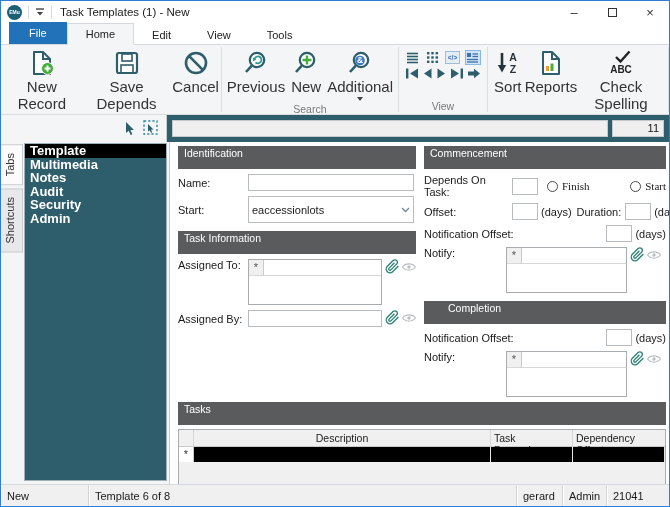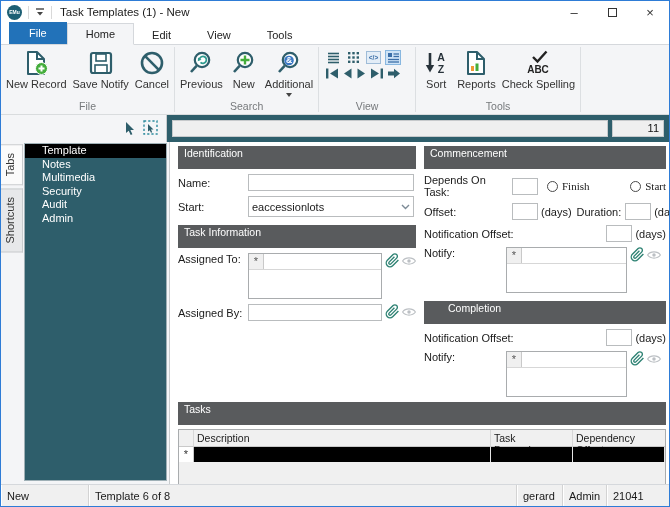--- a/index.html
+++ b/index.html
@@ -25,21 +25,21 @@
   .rtab.file { background:#2272B9; color:#fff; padding:3px 20px; margin-left:8px; height:22px; display:flex; align-items:center; }
   .rtab.active { background:#F4F5F7; border:1px solid #d5d8dc; border-bottom:1px solid #F4F5F7; margin-bottom:-1px; height:22px; display:flex; align-items:center; }
 
   
   .ribbon { height:70px; background:#F4F5F7; display:flex; border-bottom:1px solid #d9dcde; }
   .rgroup { display:flex; flex-direction:column; padding:2px 2px 0 2px; }
   .rgroup-sep { width:1px; background:#dcdfe2; margin:2px 0; }
   .rbtn-row { display:flex; flex:1; align-items:flex-start; }
   .rbtn { display:flex; flex-direction:column; align-items:center; padding:2px 3px; min-width:36px; }
   .rbtn .ricon { height:28px; display:flex; align-items:center; justify-content:center; }
-  .rlabel { text-align:center; line-height:1.15; font-size:11px; color:#333; margin-top:1px; }
+  .rlabel { text-align:center; line-height:1.15; font-size:15px; color:#333; margin-top:1px; }
   .glabel { text-align:center; font-size:10.5px; color:#76797c; height:14px; }
   .caret-down { width:0; height:0; border-left:3px solid transparent; border-right:3px solid transparent;
                 border-top:4px solid #444; margin-top:2px; }
   .viewgrid { display:flex; flex-direction:column; gap:3px; padding:3px 4px 0 4px; flex:1; }
   .vicons { display:flex; gap:4px; }
   .vicon { width:16px; height:15px; display:flex; align-items:center; justify-content:center; }
   .vicon.sel { background:#CFE4F7; border:1px solid #88B7E0; }
   .navicons { display:flex; gap:3px; align-items:center; }
 
   
@@ -53,55 +53,55 @@
 
   
   .bodyrow { height:342px; display:flex; }
   .tabstrip { width:22px; background:#F4F5F7; display:flex; flex-direction:column; padding-top:2px; }
   .vtab { writing-mode:vertical-rl; transform:rotate(180deg); font-size:11px; color:#333;
           padding:8px 3px; text-align:center; border:1px solid #c9ccce; border-right:none; }
   .vtab.sel { background:#fbfbfb; }
   .vtab.unsel { background:#e7e8ea; margin-top:3px; }
   .sidepanel { width:146px; background:#F4F5F7; padding:1px 2px 3px 1px; }
   .sidepanel-inner { background:#2E5E6B; height:100%; border:1px solid #9fb0b6; }
-  .sp-item { color:#fff; font-size:11px; line-height:13.5px; padding-left:17px; }
+  .sp-item { color:#fff; font-size:13px; line-height:13.5px; padding-left:5px;font-weight:bold; }
   .sp-item.sel { background:#000; }
 
   
   .formarea { flex:1; background:#fff; border-left:1px solid #c9ccce; padding:4px 6px 0 8px; overflow:hidden; }
   .cols { display:flex; gap:8px; }
   .col-l { width:238px; }
   .col-r { width:242px; }
   .ghead { background:#595B5D; color:#fff; font-size:10.5px; height:23px; line-height:15px; padding:0 6px; }
   .frow { display:flex; align-items:center; margin:5px 0; }
   .frow.top { align-items:flex-start; }
   .flabel { width:70px; font-size:11px; flex-shrink:0; }
   .flabel2 { width:82px; font-size:11px; flex-shrink:0; }
   .tb { border:1px solid #b9bcbe; background:#fff; height:17px; font:11px "Liberation Sans",sans-serif; padding:0 3px; }
   .w166 { width:166px; } .w134 { width:134px; } .w26 { width:26px; }
-  .combo { width:166px; height:21px; border:1px solid #b9bcbe; background:#fff; display:flex; align-items:center; padding:0 3px; }
+  .combo { width:166px; height:27px; border:1px solid #b9bcbe; background:#fff; display:flex; align-items:center; padding:0 3px; }
   .combo span { flex:1; font-size:11px; }
   .ta { width:166px; height:64px; border:1px solid #b9bcbe; resize:none; font:11px "Liberation Sans",sans-serif; padding:2px; }
   .gridbox { border:1px solid #a9acae; background:#fff; height:46px; }
   .gb-row { display:flex; height:16px; border-bottom:1px solid #d7d7d7; }
   .gb-marker { width:15px; background:#F0F0F0; border-right:1px solid #c9c9c9; text-align:center;
                font-size:11px; color:#555; line-height:15px; }
   .gb-input { flex:1; }
   .clipeye { display:flex; align-items:center; gap:2px; margin-left:3px; }
   .daylbl { font-size:11px; margin-left:3px; white-space:nowrap; }
   .radio { width:11px; height:11px; border:1px solid #4a4a4a; border-radius:50%; background:#fff; flex-shrink:0; }
   .rlbl { font-size:11px; margin-left:4px;font-family:Liberation Serif, serif; }
 
   
   .tasks-sec { width:488px; }
   .ttable { border:1px solid #a9acae; height:66px; background:#F0F0F0; margin-top:4px; }
   .trow { display:flex; }
   .th-cell { font-size:10.5px; padding:2px 3px; border-right:1px solid #d7d7d7; border-bottom:1px solid #c9c9c9;
              background:#F0F0F0; height:17px; }
-  .c-mk { width:15px; flex-shrink:0; } .c-desc { width:297px; } .c-dep { width:82px; } .c-off { flex:1; border-right:none; }
+  .c-mk { width:15px; flex-shrink:0; } .c-desc { width:297px;text-align:center; } .c-dep { width:82px; } .c-off { flex:1; border-right:none; }
   .td-black { background:#000; height:15px; border-right:1px solid #e5e5e5; }
   .td-mk { width:15px; background:#fff; border-right:1px solid #c9c9c9; text-align:center; font-size:11px; color:#333; height:15px; line-height:14px; flex-shrink:0; }
 
   
   .statusbar { height:22px; background:#F0F0F0; border-top:1px solid #d5d8dc; display:flex; align-items:stretch; font-size:11px; }
   .sb-cell { display:flex; align-items:center; padding:0 6px; border-right:1px solid #d3d3d3; box-shadow:inset 1px 0 #fff; }
   .sb-mode { width:88px; } .sb-rec { flex:1; } .sb-user { width:46px; } .sb-grp { width:44px; } .sb-num { width:62px; }
 </style>
 </head>
 <body>
@@ -152,21 +152,21 @@
           <span class="rlabel">New Record</span>
         </div>
         <div class="rbtn">
           <span class="ricon">
             <svg width="26" height="26" viewBox="0 0 26 26">
                 <rect x="3" y="3" width="20" height="20" rx="2" fill="#fff" stroke="#2E5E6B" stroke-width="2.2"></rect>
                 <rect x="8" y="4" width="10" height="7" fill="none" stroke="#2E5E6B" stroke-width="1.6"></rect>
                 <rect x="7" y="15" width="12" height="8" fill="none" stroke="#2E5E6B" stroke-width="1.6"></rect>
               </svg>
           </span>
-          <span class="rlabel">Save Notify</span>
+          <span class="rlabel">Save Depends</span>
         </div>
         <div class="rbtn">
           <span class="ricon">
             <svg width="26" height="26" viewBox="0 0 26 26">
                 <circle cx="13" cy="13" r="10" fill="none" stroke="#2E5E6B" stroke-width="2.6"></circle>
                 <line x1="6.2" y1="6.2" x2="19.8" y2="19.8" stroke="#2E5E6B" stroke-width="2.6"></line>
               </svg>
           </span>
           <span class="rlabel">Cancel</span>
         </div>
@@ -349,24 +349,24 @@
   </div>
 
   <div class="bodyrow">
     <div class="tabstrip">
       <span class="vtab sel">Tabs</span>
       <span class="vtab unsel">Shortcuts</span>
     </div>
     <div class="sidepanel">
       <div class="sidepanel-inner">
         <div class="sp-item sel">Template</div>
+        <div class="sp-item">Multimedia</div>
         <div class="sp-item">Notes</div>
-        <div class="sp-item">Multimedia</div>
+        <div class="sp-item">Audit</div>
         <div class="sp-item">Security</div>
-        <div class="sp-item">Audit</div>
         <div class="sp-item">Admin</div>
       </div>
     </div>
 
     <div class="formarea">
       <div class="cols">
 
         <div class="col-l">
           <div class="ghead">Identification</div>
           <div class="frow">

